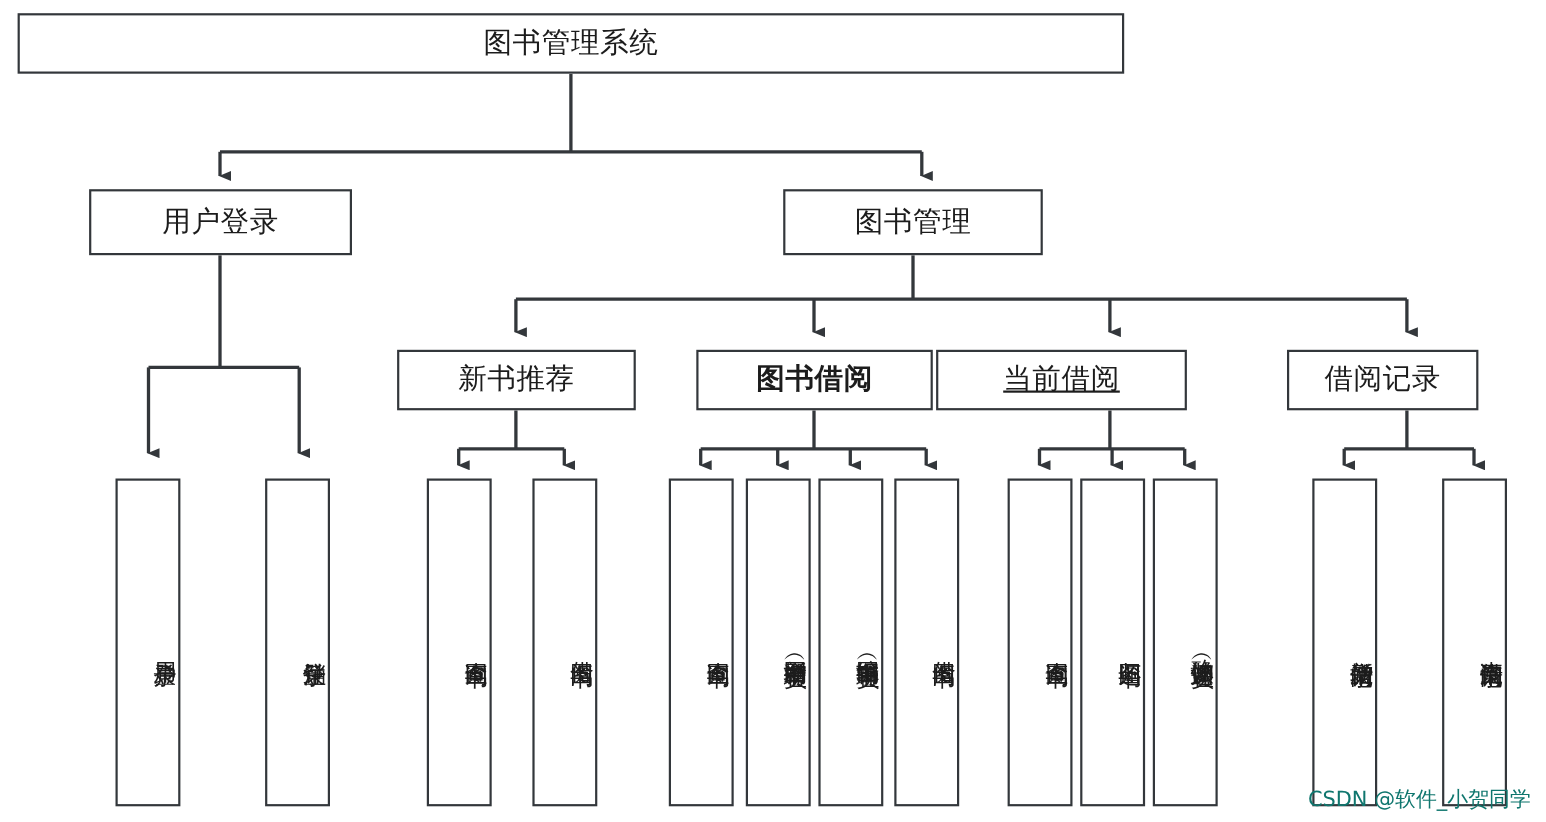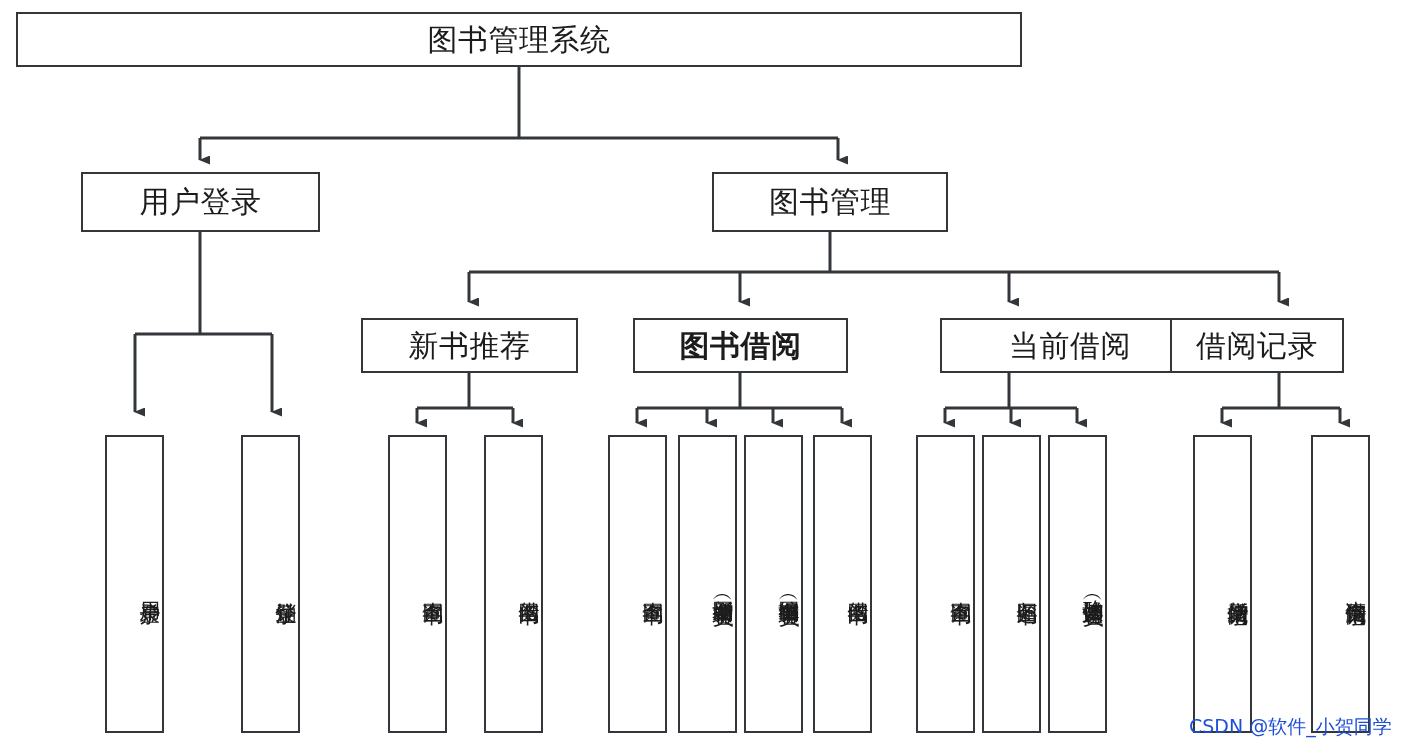--- a/index.html
+++ b/index.html
@@ -24,21 +24,21 @@
     border: 2.5px solid #33373b;
     background: #ffffff;
     display: flex;
     align-items: center;
     justify-content: center;
     color: #1c1c1c;
     line-height: 1.18;
     text-align: center;
   }
   .node.horiz {
-    font-size: 30px;
+    font-size: 26px;
     letter-spacing: 0.5px;
   }
   .node.vert {
     writing-mode: vertical-rl;
     text-orientation: upright;
     font-size: 21px;
     padding-top: 6px;
     align-items: flex-start;
     justify-content: center;
     letter-spacing: 1px;
@@ -51,21 +51,21 @@
   #linklayer {
     position: absolute;
     left: 0;
     top: 0;
     width: 1405px;
     height: 747px;
     pointer-events: none;
   }
   .watermark {
     position: absolute;
-    color: #1d4ed8;
+    color: #0f766e;
     font-size: 19px;
     white-space: nowrap;
     font-family: "DejaVu Sans", "Liberation Sans", sans-serif;
   }
 </style>
 </head>
 <body>
 
 <div id="canvas">
 
@@ -129,21 +129,21 @@
   <div class="node horiz" style="left:712px; top:172px; width:236px; height:60px;">
     <span class="nlabel">图书管理</span>
   </div>
 
   <div class="node horiz" style="left:361px; top:318px; width:217px; height:55px;">
     <span class="nlabel">新书推荐</span>
   </div>
   <div class="node horiz" style="left:633px; top:318px; width:215px; height:55px;font-weight:bold;">
     <span class="nlabel">图书借阅</span>
   </div>
-  <div class="node horiz" style="left:940px; top:318px; width:260px; height:55px;">
+  <div class="node horiz" style="left:851px; top:318px; width:228px; height:55px;text-decoration:underline;">
     <span class="nlabel">当前借阅</span>
   </div>
   <div class="node horiz" style="left:1170px; top:318px; width:174px; height:55px;">
     <span class="nlabel">借阅记录</span>
   </div>
 
   <div class="node vert" style="left:105px; top:435px; width:59px; height:298px;">
     <span class="nlabel">用户登录</span>
   </div>
   <div class="node vert" style="left:241px; top:435px; width:59px; height:298px;">

